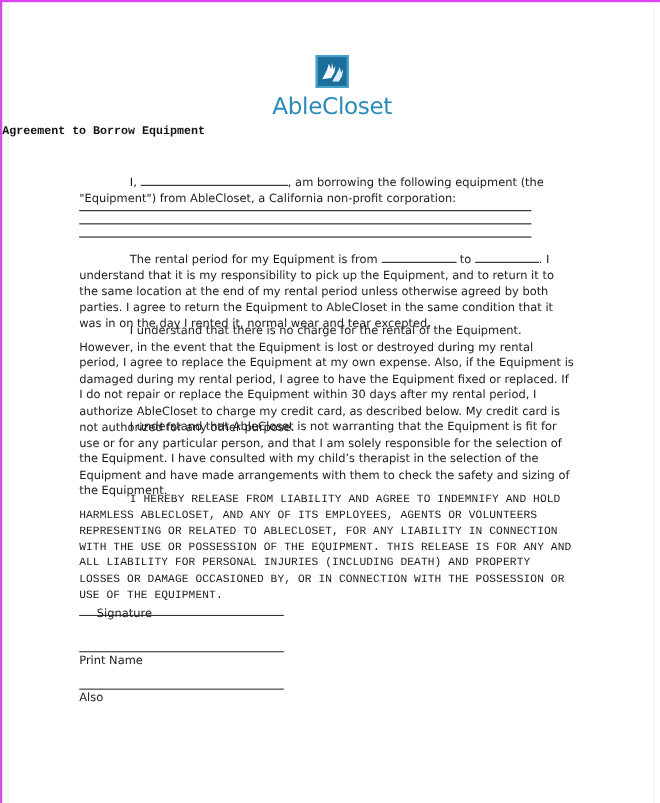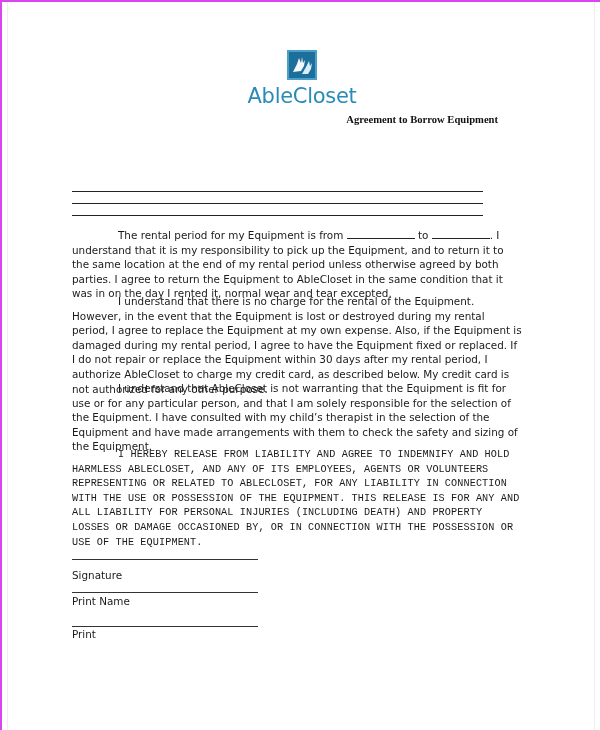--- a/index.html
+++ b/index.html
@@ -15,22 +15,22 @@
   .logo-icon {
     display: inline-block; width: 30px; height: 30px; background: #1c6e9b;
     border: 2px solid #4aa0c8; box-sizing: border-box; position: relative; overflow: hidden;
   }
   .logo-icon svg { position: absolute; left: 0; top: 0; }
   .logo-text {
     display: block; margin-top: 0px; font-family: "DejaVu Sans", sans-serif;
     font-size: 21px; color: #2a8ab8; letter-spacing: -0.3px; line-height: 24px;
   }
 
-  .title { position: absolute; left: 0; width: 496px; top: 112px; text-align: right;
-    font-family: Liberation Serif, serif; font-weight: bold; font-size: 10.6px; line-height: 12px; color: #111; }
+  .title { position: absolute; left: 0; width: 496px; top: 112px; text-align: left;
+    font-family: Liberation Mono, monospace; font-weight: bold; font-size: 10.6px; line-height: 12px; color: #111; }
 
   .para {
     position: absolute; left: 70px; width: 450px;
     font-family: "DejaVu Sans", sans-serif; font-size: 10.4px; line-height: 14.6px; color: #1a1a1a;
     margin: 0;
   }
   .indent { display: inline-block; width: 46px; }
   .blank { display: inline-block; border-bottom: 1px solid #222; height: 10px; vertical-align: baseline; }
   .fill-line { position: absolute; left: 70px; width: 411px; height: 1px; background: #222; }
 
@@ -54,34 +54,35 @@
         <path d="M13 22 L17 15 L20 9 L21 14 L23 11 L22 17 L19 22 Z" fill="#d8eef8"></path>
       </svg>
     </span>
     <span class="logo-text">AbleCloset</span>
   </div>
 
   <div class="title">
     <div>Agreement to Borrow Equipment</div>
   </div>
 
+  <p class="para" style="top:156px;"><span class="indent"></span><span>I,</span> <span class="blank" style="width:134px;"></span><span>, am borrowing the following equipment (the "Equipment") from AbleCloset, a California non-profit corporation:</span></p>
 
   <div class="fill-line" style="top:189px;"></div>
   <div class="fill-line" style="top:201px;"></div>
   <div class="fill-line" style="top:213px;"></div>
 
   <p class="para" style="top:226px;"><span class="indent"></span><span>The rental period for my Equipment is from</span> <span class="blank" style="width:68px;"></span> <span>to</span> <span class="blank" style="width:58px;"></span><span>. I understand that it is my responsibility to pick up the Equipment, and to return it to the same location at the end of my rental period unless otherwise agreed by both parties.  I agree to return the Equipment to AbleCloset in the same condition that it was in on the day I rented it, normal wear and tear excepted.</span></p>
 
   <p class="para" style="top:292px;"><span class="indent"></span><span>I understand that there is no charge for the rental of the Equipment. However, in the event that the Equipment is lost or destroyed during my rental period, I agree to replace the Equipment at my own expense. Also, if the Equipment is damaged during my rental period, I agree to have the Equipment fixed or replaced. If I do not repair or replace the Equipment within 30 days after my rental period, I authorize AbleCloset to charge my credit card, as described below.  My credit card is not authorized for any other purpose.</span></p>
 
   <p class="para" style="top:379px;"><span class="indent"></span><span>I understand that AbleCloset is not warranting that the Equipment is fit for use or for any particular person, and that I am solely responsible for the selection of the Equipment.  I have consulted with my child’s therapist in the selection of the Equipment and have made arrangements with them to check the safety and sizing of the Equipment.</span></p>
 
   <p class="para caps" style="top:446px;"><span class="indent"></span><span>I HEREBY RELEASE FROM LIABILITY AND AGREE TO INDEMNIFY AND HOLD HARMLESS ABLECLOSET, AND ANY OF ITS EMPLOYEES, AGENTS OR VOLUNTEERS REPRESENTING OR RELATED TO ABLECLOSET, FOR ANY LIABILITY IN CONNECTION WITH THE USE OR POSSESSION OF THE EQUIPMENT. THIS RELEASE IS FOR ANY AND ALL LIABILITY FOR PERSONAL INJURIES (INCLUDING DEATH) AND PROPERTY LOSSES OR DAMAGE OCCASIONED BY, OR IN CONNECTION WITH THE POSSESSION OR USE OF THE EQUIPMENT.</span></p>
 
   <div class="sig-line" style="top:557px;"></div>
-  <div class="sig-label" style="top:567px;">Signature</div>
+  <div class="sig-label" style="top:550px;margin-left:16px;">Signature</div>
 
   <div class="sig-line" style="top:590px;"></div>
   <div class="sig-label" style="top:593px;text-align:center;">Print Name</div>
 
   <div class="sig-line" style="top:624px;"></div>
-  <div class="sig-label" style="top:626px;">Print</div>
+  <div class="sig-label" style="top:626px;">Also</div>
 </div>
 
 </body></html>

